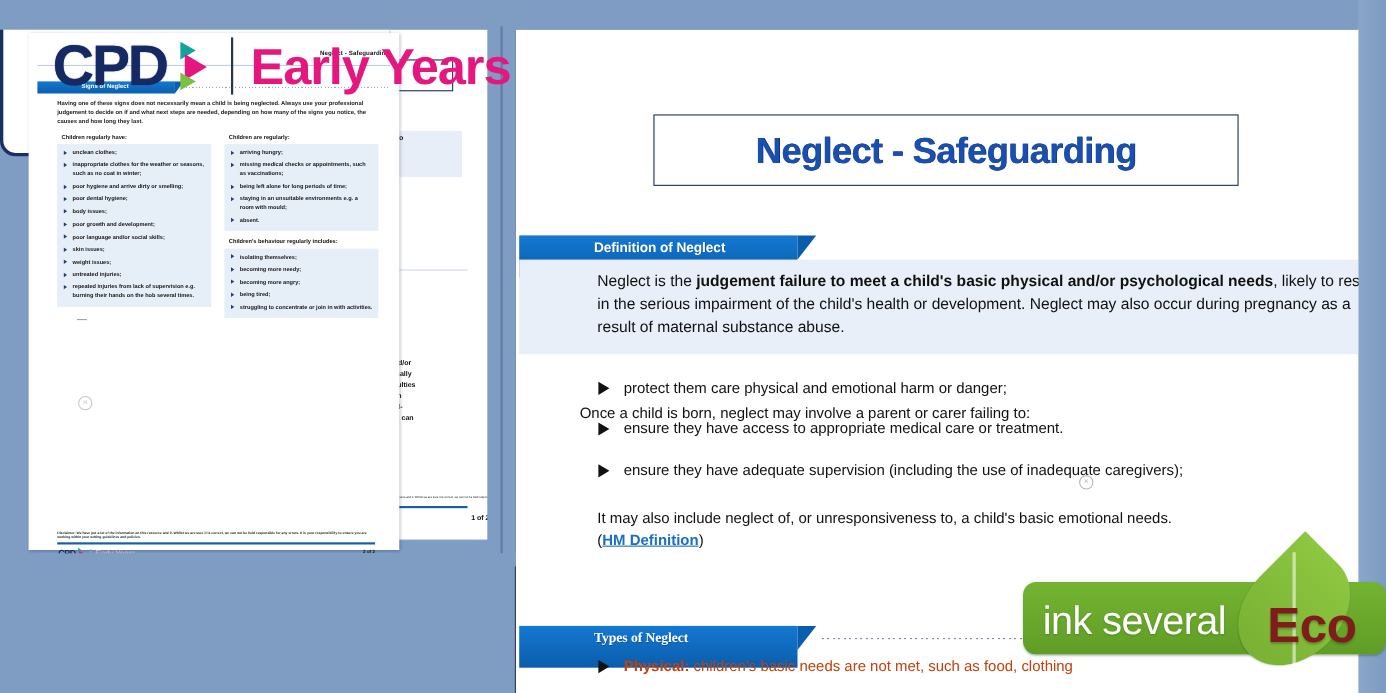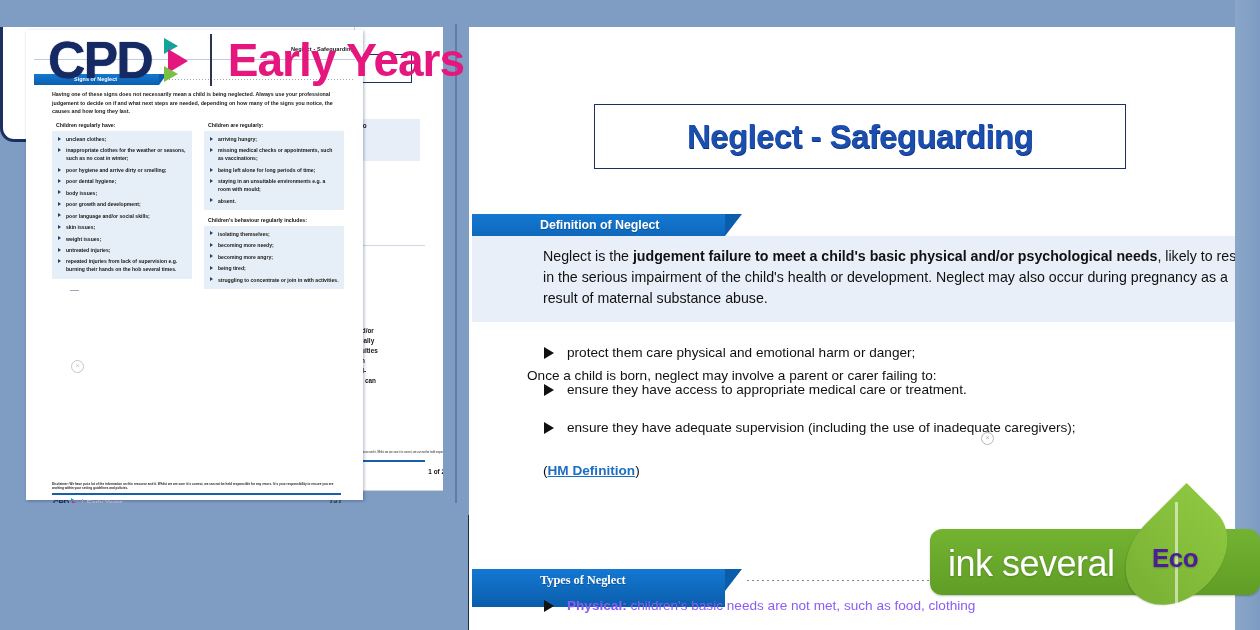--- a/index.html
+++ b/index.html
@@ -121,21 +121,21 @@
      font-size:13.6px;line-height:1.35;color:#111;white-space:nowrap;}
   .blist li:before{content:"";position:absolute;left:1px;top:3px;
      border-left:10px solid #111;border-top:6.5px solid transparent;border-bottom:6.5px solid transparent;}
   .blist{margin:0;padding:0;}
 
   .closing{left:74px;top:434px;width:660px;}
   .closing a{color:#1b6ec2;text-decoration:underline;font-weight:bold;}
 
   .types-list{position:absolute;left:74px;top:570px;margin:0;padding:0;}
   .types-list li{position:relative;list-style:none;padding-left:24px;margin-bottom:18px;
-     font-size:13.6px;line-height:1.35;color:#8b5cf6;white-space:nowrap;}
+     font-size:13.6px;line-height:1.35;color:#c2410c;white-space:nowrap;}
   .types-list li:before{content:"";position:absolute;left:1px;top:3px;
      border-left:10px solid #111;border-top:6.5px solid transparent;border-bottom:6.5px solid transparent;}
   .types-list li b{font-weight:bold;}
 
   
   .cmark{position:absolute;width:11px;height:11px;border-radius:50%;
      border:1.4px solid #b7b7b7;color:#b7b7b7;font-size:8px;line-height:9px;text-align:center;}
   #cmark-1{left:512px;top:405px;}
   #cmark-2{left:45px;top:330px;border-color:#c7c7c7;color:#c7c7c7;}
   #cmark-3{left:44px;top:260px;width:9px;height:0;border:none;border-top:1.4px solid #9aa7bb;border-radius:0;}
@@ -146,21 +146,21 @@
      background:linear-gradient(#74b331,#5f9d26);box-shadow:0 1px 2px rgba(0,0,0,.25);}
   .eco-label{position:absolute;left:18px;top:14px;font-size:36px;color:#fff;font-weight:normal;
      letter-spacing:-.5px;text-shadow:0 1px 2px rgba(0,0,0,.18);}
   .eco-leaf{position:absolute;left:194px;top:-45px;width:105px;height:155px;}
   .eco-leaf .body{position:absolute;left:0;top:0;width:105px;height:140px;
      background:linear-gradient(#8dc63f,#79b234);
      border-radius:0 50% 50% 50%;transform:rotate(45deg) scale(.82);transform-origin:50% 50%;
      box-shadow:0 1px 2px rgba(0,0,0,.18);}
   .eco-leaf .stem{position:absolute;left:51px;top:18px;width:3px;height:136px;
      background:rgba(255,255,255,.55);}
-  .eco-eco{position:absolute;left:222px;top:14px;font-size:26px;color:#4c1d95;font-weight:bold;
+  .eco-eco{position:absolute;left:222px;top:14px;font-size:45px;color:#7f1d1d;font-weight:bold;
      letter-spacing:-.5px;text-shadow:0 1px 2px rgba(0,0,0,.25);}
 
   
   #right-band{position:absolute;right:0;top:0;width:25px;height:630px;
      background:linear-gradient(to right,#8aa6c9,#7d9bc2);}
   #top-band{position:absolute;left:0;top:0;width:1260px;height:27px;background:#7f9cc2;}
   #gap-band{position:absolute;left:443px;top:0;width:26px;height:512px;background:#7f9cc2;}
   #gap-line{position:absolute;left:455px;top:24px;width:2px;height:488px;background:#5f7da8;}
   #bottom-strip{position:absolute;left:0;top:503px;width:469px;height:12px;background:#7f9cc2;}
 </style>
@@ -280,20 +280,21 @@
 
     <div class="mp body-text lead">Once a child is born, neglect may involve a parent or carer failing to:</div>
 
     <ul class="blist">
       <li>protect them care physical and emotional harm or danger;</li>
       <li>ensure they have access to appropriate medical care or treatment.</li>
       <li>ensure they have adequate supervision (including the use of inadequate caregivers);</li>
     </ul>
 
     <div class="mp body-text closing">
+      <div>It may also include neglect of, or unresponsiveness to, a child's basic emotional needs.</div>
       <div><span>(</span><a href="#">HM Definition</a><span>)</span></div>
     </div>
 
     <div class="cmark" id="cmark-1">×</div>
 
     <div class="banner" id="banner-types">
       <span class="btxt">Types of Neglect</span>
     </div>
     <div class="banner-dots" id="dots-types"></div>
 

